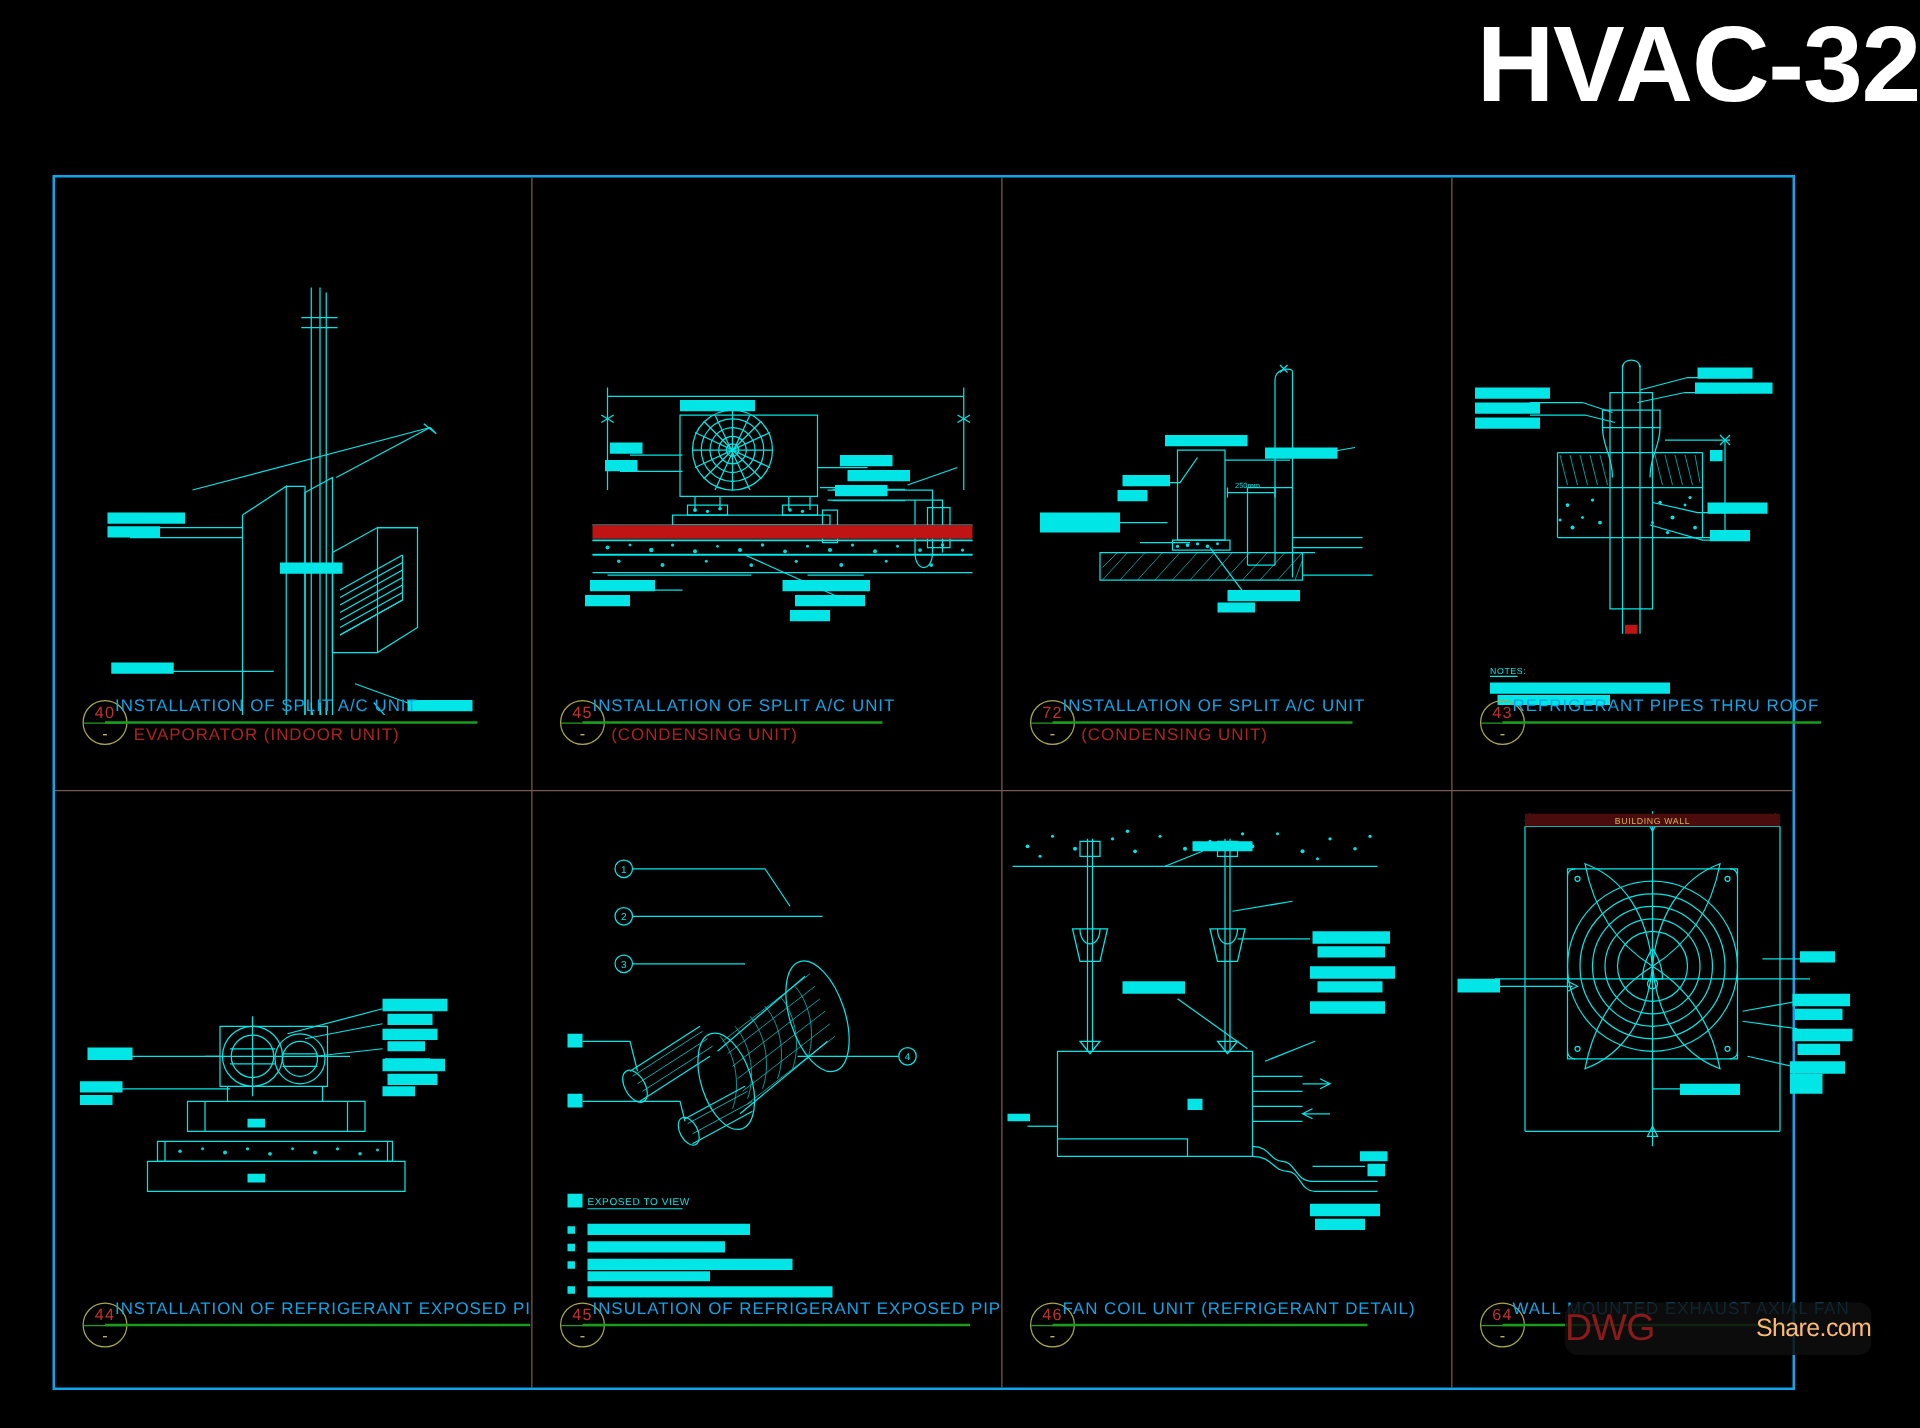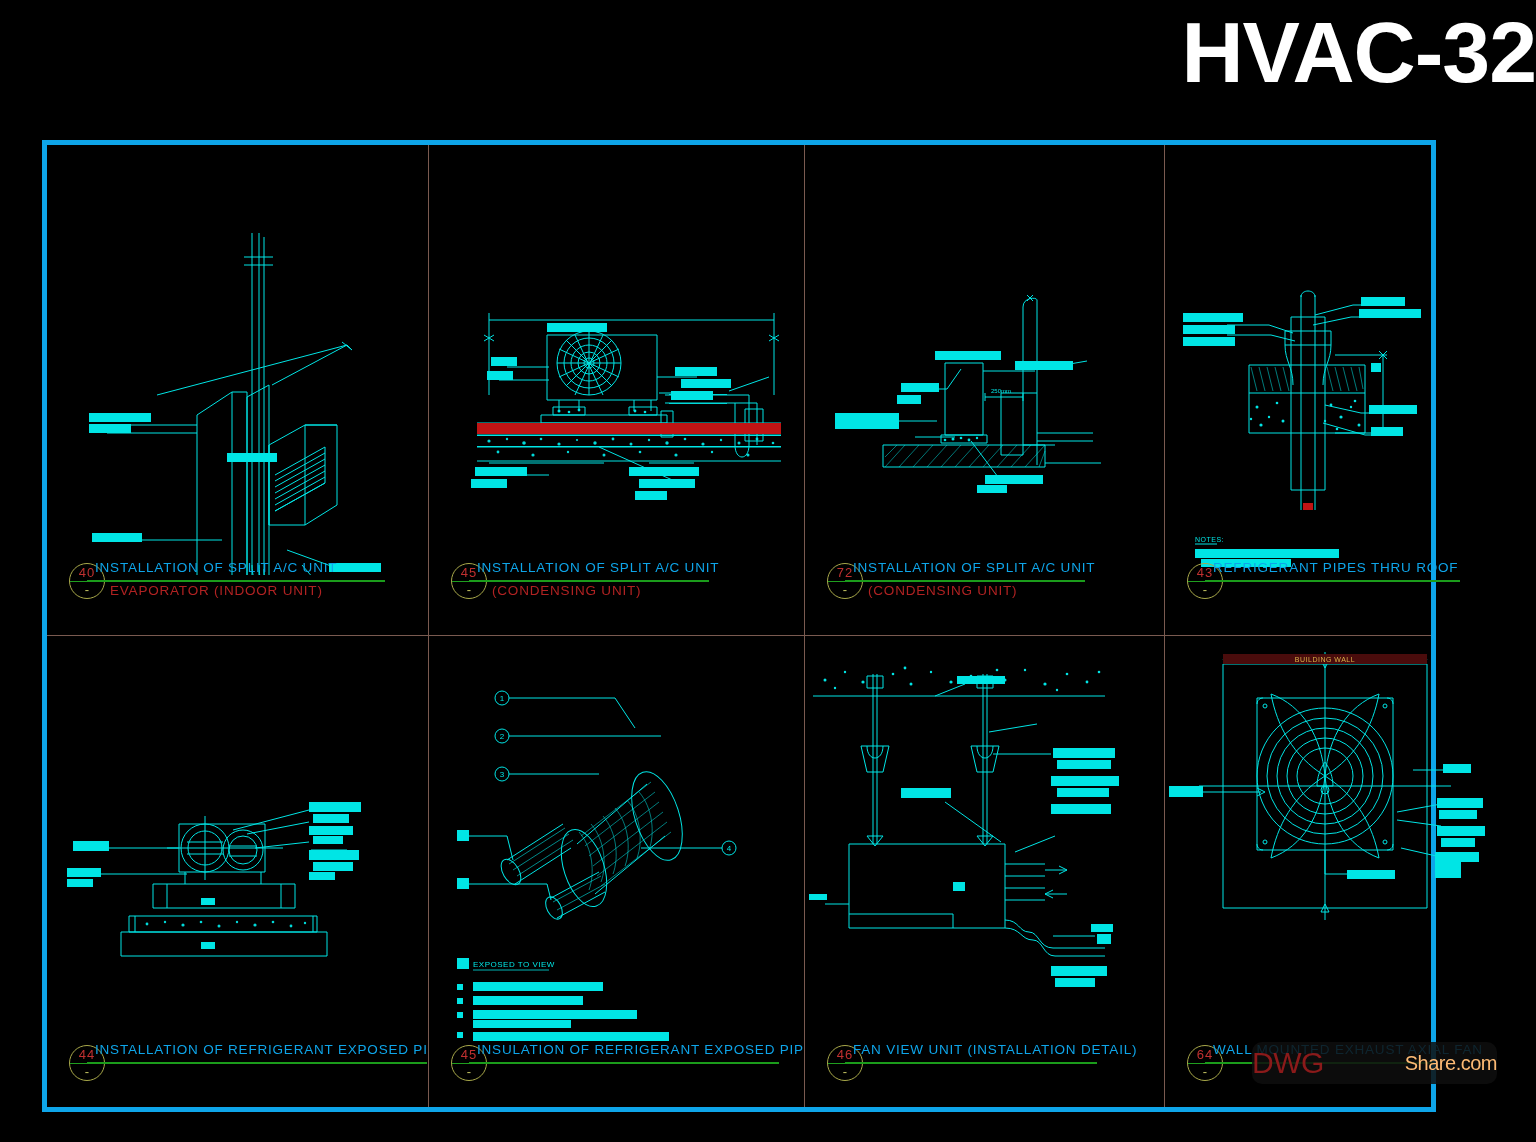--- a/index.html
+++ b/index.html
@@ -32,21 +32,21 @@
     user-select: none;
   }
 
   
   #frame {
     position: absolute;
     left: 42px;
     top: 140px;
     width: 1394px;
     height: 972px;
-    border: 5px solid #0ea5e9;
+    border: 2px solid #0ea5e9;
     box-sizing: border-box;
     background: #000;
   }
   .v-div {
     position: absolute;
     top: 0;
     width: 1px;
     height: 100%;
     background: #7a5a50;
   }
@@ -729,21 +729,21 @@
       </g>
     </svg>
 
     <div class="titleblock">
       <div class="tb-bubble">
         <div class="bubline"></div>
         <div class="num">46</div>
         <div class="dash">-</div>
       </div>
       <div class="tb-line" style="width:252px;"></div>
-      <div class="tb-text1">FAN  VIEW  UNIT  (INSTALLATION  DETAIL)</div>
+      <div class="tb-text1">FAN  COIL  UNIT  (REFRIGERANT  DETAIL)</div>
       <div class="tb-text2"></div>
     </div>
   </div>
 
   <div class="cell" style="left:1118px; top:491px; width:338px; height:481px;">
     <svg width="338" height="420" viewBox="0 0 338 420">
       <g stroke="#00e5e5" fill="none" stroke-width="1">
 
         <path d="M58 28 L262 28 M58 28 L58 272 M262 28 L262 272 M58 272 L262 272"></path>
         <path d="M160 16 L160 284 M34 150 L286 150"></path>

